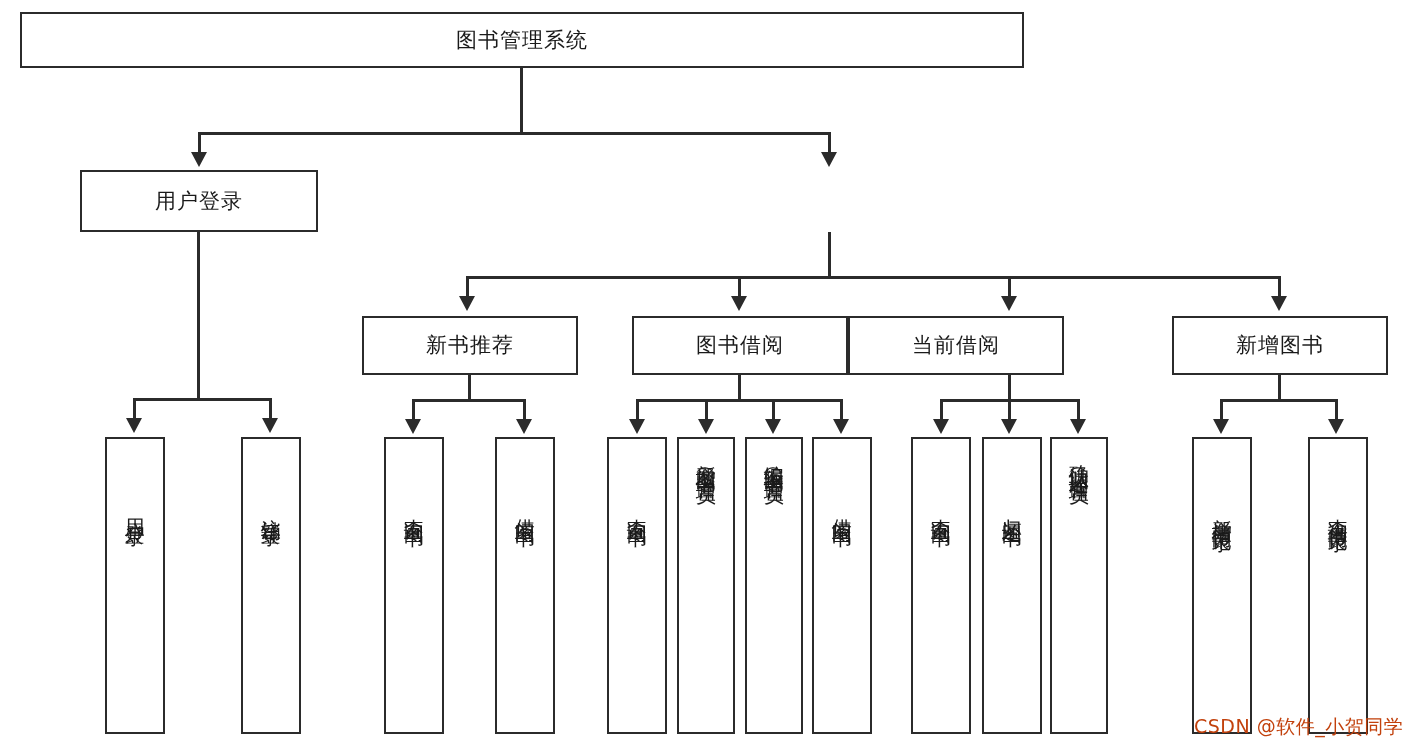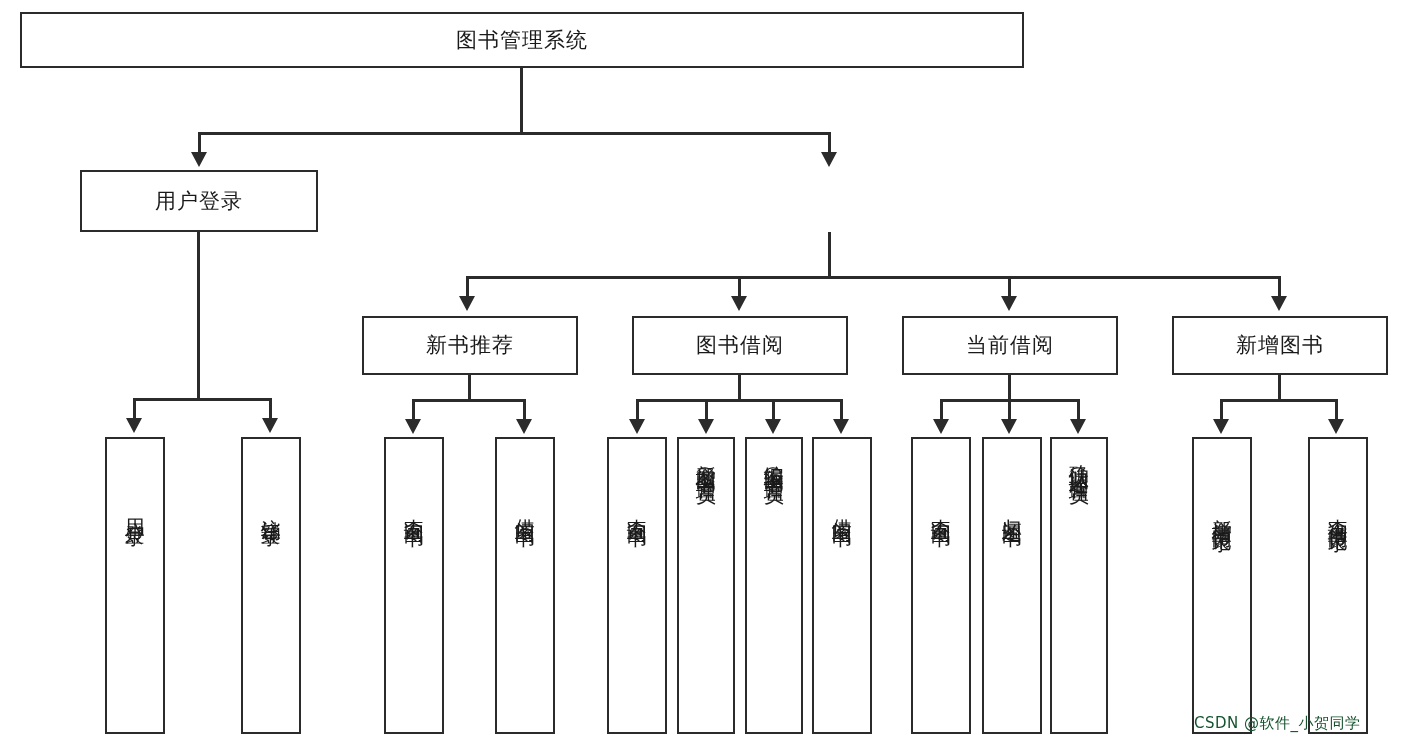--- a/index.html
+++ b/index.html
@@ -68,22 +68,22 @@
     width: 0;
     height: 0;
     border-left: 8px solid transparent;
     border-right: 8px solid transparent;
     border-top: 15px solid #2b2b2b;
     z-index: 2;
   }
   
   #watermark {
     position: absolute;
-    font-size: 15px;
-    color: #14532d;
+    font-size: 19px;
+    color: #c2410c;
     letter-spacing: 0.5px;
     white-space: nowrap;
     z-index: 5;
     pointer-events: none;
   }
 </style>
 </head>
 <body>
 
 <div id="canvas">
@@ -121,21 +121,21 @@
   <div class="arrow" style="left:1001px; top:296px;"></div>
   <div class="vline" style="left:1278px; top:276px; width:3px; height:22px;"></div>
   <div class="arrow" style="left:1271px; top:296px;"></div>
 
   <div class="node" style="left:362px; top:316px; width:216px; height:59px;">
     <span class="label">新书推荐</span>
   </div>
   <div class="node" style="left:632px; top:316px; width:216px; height:59px;">
     <span class="label">图书借阅</span>
   </div>
-  <div class="node" style="left:902px; top:316px; width:216px; height:59px;">
+  <div class="node" style="left:848px; top:316px; width:216px; height:59px;">
     <span class="label">当前借阅</span>
   </div>
   <div class="node" style="left:1172px; top:316px; width:216px; height:59px;">
     <span class="label">新增图书</span>
   </div>
 
   <div class="vline" style="left:468px; top:375px; width:3px; height:26px;"></div>
   <div class="hline" style="left:412px; top:399px; width:114px; height:3px;"></div>
   <div class="vline" style="left:412px; top:399px; width:3px; height:22px;"></div>
   <div class="arrow" style="left:405px; top:419px;"></div>

